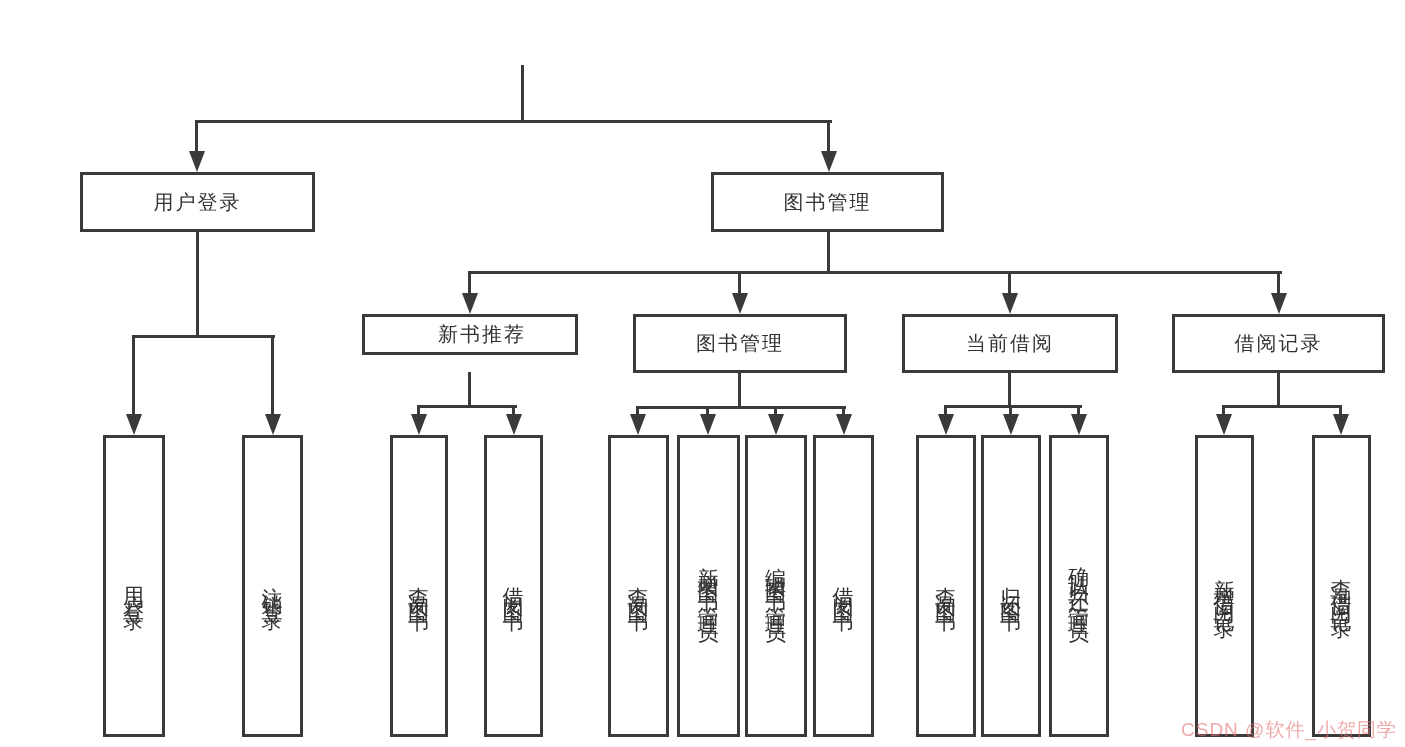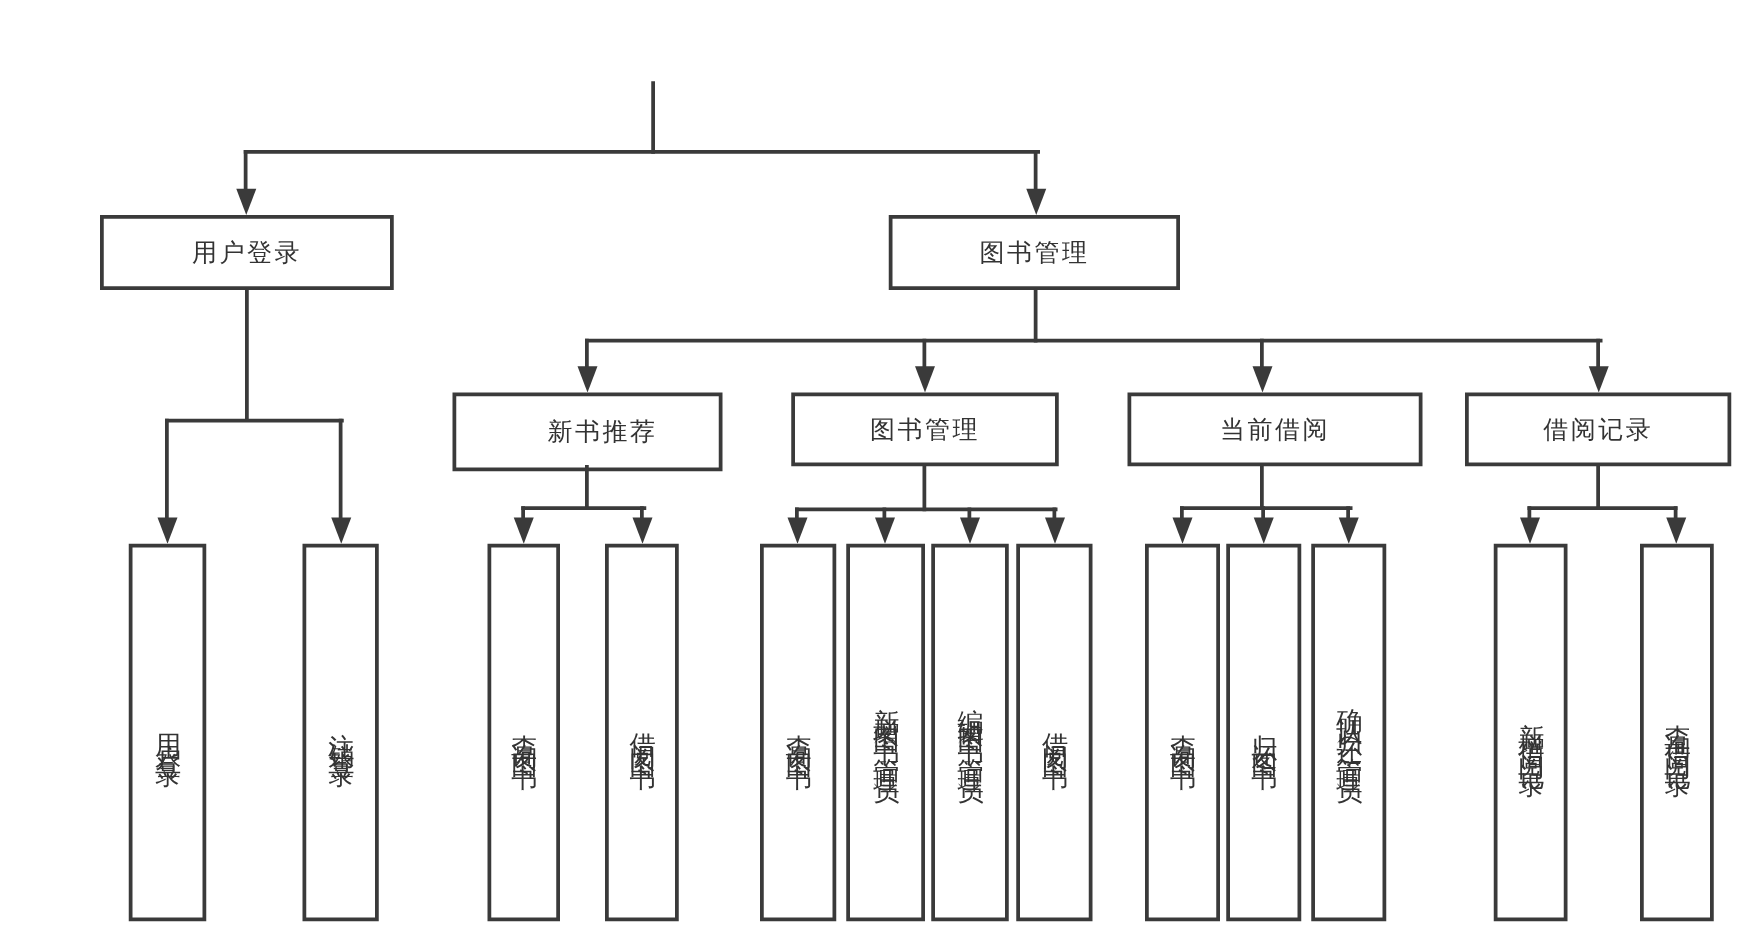--- a/index.html
+++ b/index.html
@@ -80,23 +80,23 @@
   <div class="hline" style="left:468px; top:271px; width:814px;"></div>
   <div class="vline" style="left:468px; top:271px; height:24px;"></div>
   <div class="arrow" style="left:462px; top:293px;"></div>
   <div class="vline" style="left:738px; top:271px; height:24px;"></div>
   <div class="arrow" style="left:732px; top:293px;"></div>
   <div class="vline" style="left:1008px; top:271px; height:24px;"></div>
   <div class="arrow" style="left:1002px; top:293px;"></div>
   <div class="vline" style="left:1277px; top:271px; height:24px;"></div>
   <div class="arrow" style="left:1271px; top:293px;"></div>
 
-  <div class="box" style="left:362px; top:314px; width:216px; height:63px;padding-left:24px;">新书推荐</div>
+  <div class="box" style="left:362px; top:314px; width:216px; height:41px;padding-left:24px;">新书推荐</div>
   <div class="box" style="left:633px; top:314px; width:214px; height:59px;">图书管理</div>
-  <div class="box" style="left:902px; top:314px; width:236px; height:59px;">当前借阅</div>
+  <div class="box" style="left:902px; top:314px; width:216px; height:59px;">当前借阅</div>
   <div class="box" style="left:1172px; top:314px; width:213px; height:59px;">借阅记录</div>
 
   <div class="vline" style="left:468px; top:372px; height:36px;"></div>
   <div class="hline" style="left:417px; top:405px; width:100px;"></div>
   <div class="vline" style="left:417px; top:405px; height:12px;"></div>
   <div class="arrow" style="left:411px; top:414px;"></div>
   <div class="vline" style="left:512px; top:405px; height:12px;"></div>
   <div class="arrow" style="left:506px; top:414px;"></div>
 
   <div class="vline" style="left:738px; top:372px; height:37px;"></div>
@@ -163,14 +163,15 @@
     <span class="vtext">确认归还（管理员）</span>
   </div>
 
   <div class="box leaf" style="left:1195px; top:435px; width:59px; height:302px;">
     <span class="vtext">新增借阅记录</span>
   </div>
   <div class="box leaf" style="left:1312px; top:435px; width:59px; height:302px;">
     <span class="vtext">查询借阅记录</span>
   </div>
 
+  <div class="watermark">CSDN @软件_小贺同学</div>
 
 </div>
 
 </body></html>

